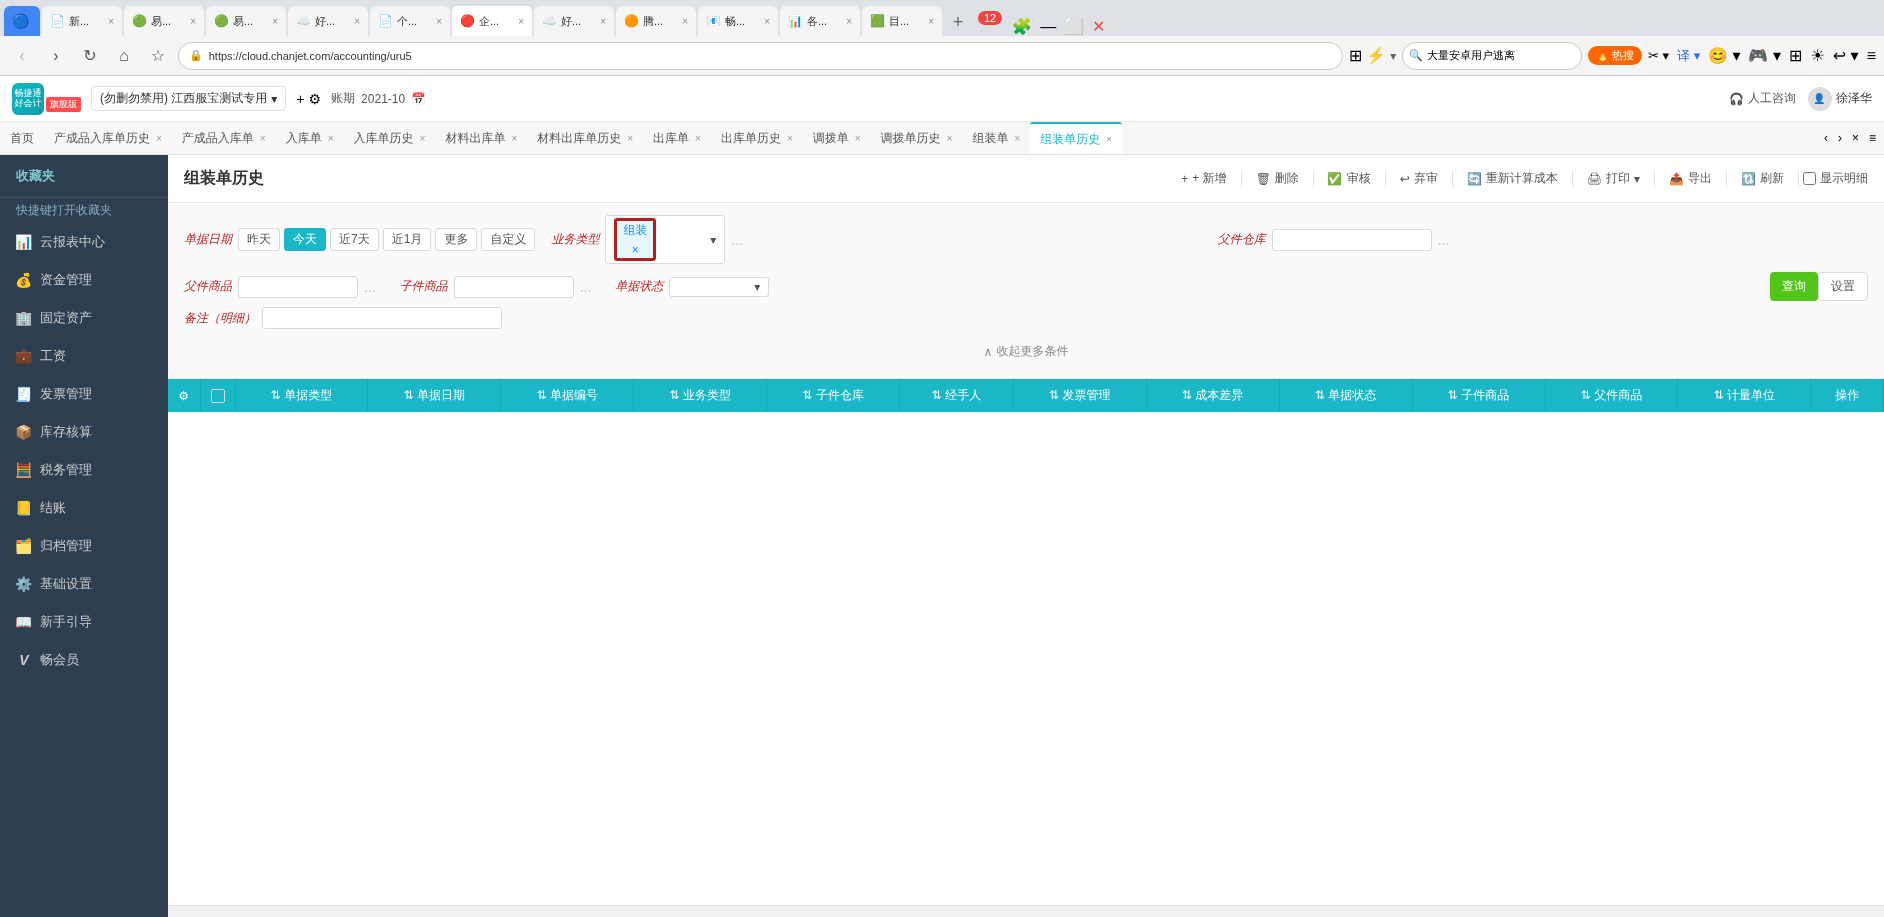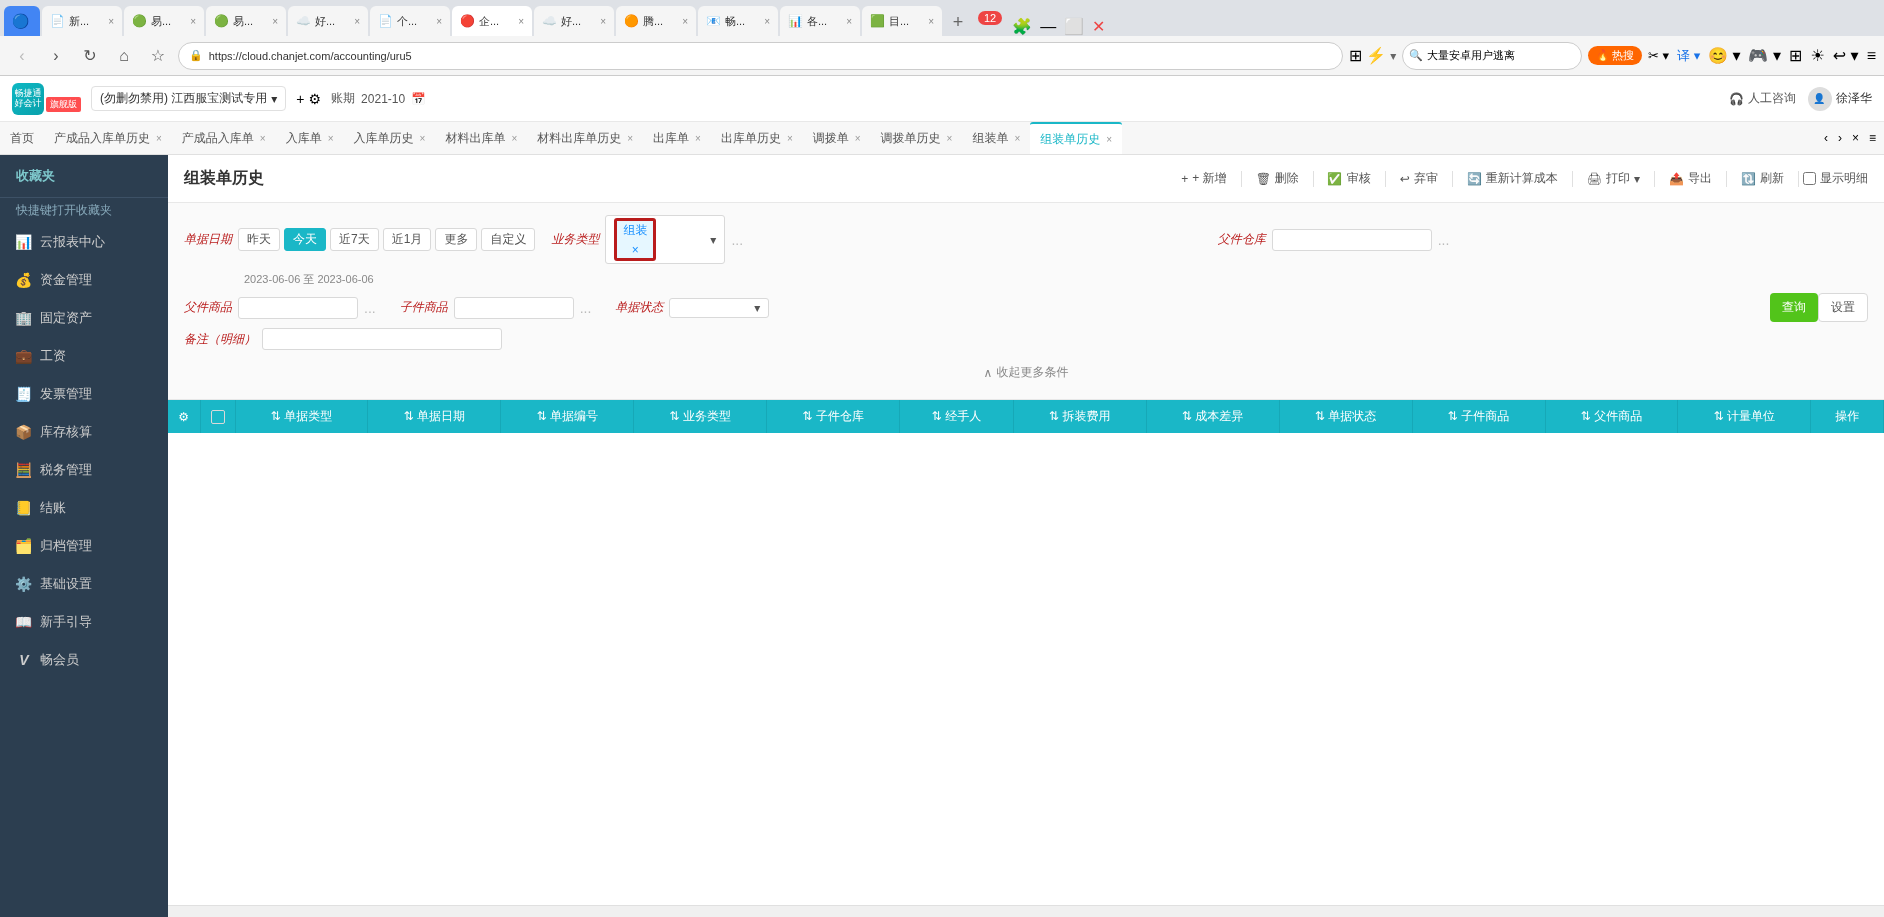--- a/index.html
+++ b/index.html
@@ -453,23 +453,20 @@
             <span class="dots-btn">...</span>
           </div>
 
           <div class="filter-item" style="flex:1;">
             <span class="filter-label">父件仓库</span>
             <input class="filter-input" style="width: 160px;">
             <span class="dots-btn">...</span>
           </div>
         </div>
 
-        <div style="margin-left:60px;margin-bottom:6px;">
-          <span class="date-range">2023-06-06 至 2023-06-06</span>
-        </div>
         <div class="filter-row2">
 
           <div class="filter-item">
             <span class="filter-label">父件商品</span>
             <input class="filter-input" style="">
             <span class="dots-btn">...</span>
           </div>
 
           <div class="filter-item">
             <span class="filter-label">子件商品</span>
@@ -526,21 +523,21 @@
               <th>
                 <span>⇅ 业务类型</span>
               </th>
               <th>
                 <span>⇅ 子件仓库</span>
               </th>
               <th>
                 <span>⇅ 经手人</span>
               </th>
               <th>
-                <span>⇅ 拆装费用</span>
+                <span>⇅ 发票管理</span>
               </th>
               <th>
                 <span>⇅ 成本差异</span>
               </th>
               <th>
                 <span>⇅ 单据状态</span>
               </th>
               <th>
                 <span>⇅ 子件商品</span>
               </th>

